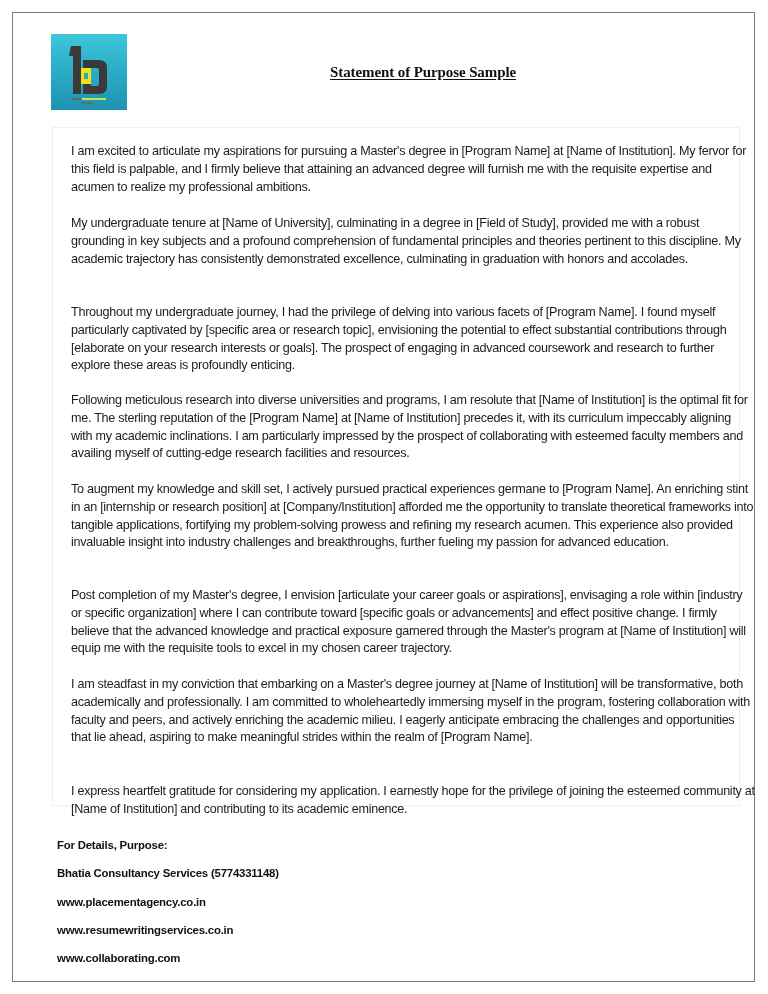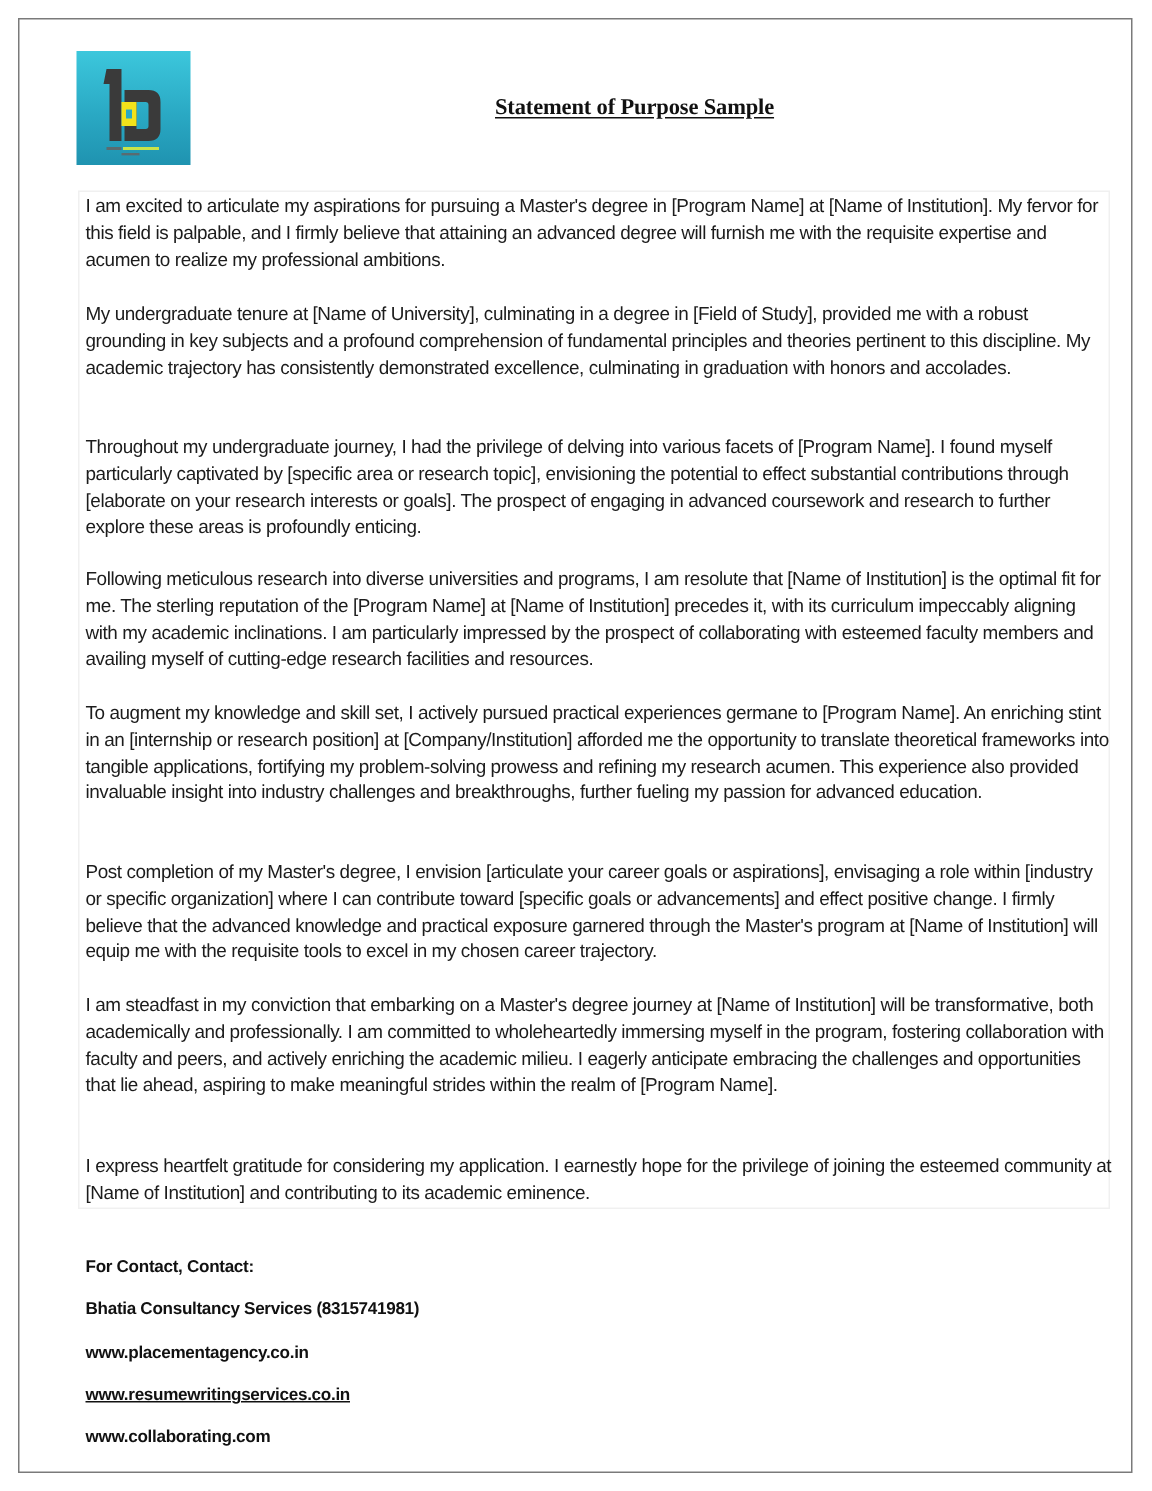--- a/index.html
+++ b/index.html
@@ -58,21 +58,21 @@
     }
     .para {
       position: absolute;
       left: 57px;
       width: 684px;
       font-family: "Liberation Sans Narrow", "Liberation Sans", sans-serif;
       font-size: 12.6px;
       line-height: 17.8px;
       letter-spacing: -0.28px;
       color: #1c1c1c;
-      margin: 0;
+      margin: 14px;
     }
     .contact {
       position: absolute;
       left: 57px;
       font-family: "Liberation Sans", sans-serif;
       font-weight: bold;
       font-size: 11.4px;
       letter-spacing: -0.2px;
       color: #111111;
       white-space: nowrap;
@@ -106,17 +106,17 @@
 
 <p class="para" style="top:129px;">I am excited to articulate my aspirations for pursuing a Master's degree in [Program Name] at [Name of Institution]. My fervor for this field is palpable, and I firmly believe that attaining an advanced degree will furnish me with the requisite expertise and acumen to realize my professional ambitions.</p>
 <p class="para" style="top:201px;">My undergraduate tenure at [Name of University], culminating in a degree in [Field of Study], provided me with a robust grounding in key subjects and a profound comprehension of fundamental principles and theories pertinent to this discipline. My academic trajectory has consistently demonstrated excellence, culminating in graduation with honors and accolades.</p>
 <p class="para" style="top:290px;">Throughout my undergraduate journey, I had the privilege of delving into various facets of [Program Name]. I found myself particularly captivated by [specific area or research topic], envisioning the potential to effect substantial contributions through [elaborate on your research interests or goals]. The prospect of engaging in advanced coursework and research to further explore these areas is profoundly enticing.</p>
 <p class="para" style="top:378px;">Following meticulous research into diverse universities and programs, I am resolute that [Name of Institution] is the optimal fit for me. The sterling reputation of the [Program Name] at [Name of Institution] precedes it, with its curriculum impeccably aligning with my academic inclinations. I am particularly impressed by the prospect of collaborating with esteemed faculty members and availing myself of cutting-edge research facilities and resources.</p>
 <p class="para" style="top:467px;">To augment my knowledge and skill set, I actively pursued practical experiences germane to [Program Name]. An enriching stint in an [internship or research position] at [Company/Institution] afforded me the opportunity to translate theoretical frameworks into tangible applications, fortifying my problem-solving prowess and refining my research acumen. This experience also provided invaluable insight into industry challenges and breakthroughs, further fueling my passion for advanced education.</p>
 <p class="para" style="top:573px;">Post completion of my Master's degree, I envision [articulate your career goals or aspirations], envisaging a role within [industry or specific organization] where I can contribute toward [specific goals or advancements] and effect positive change. I firmly believe that the advanced knowledge and practical exposure garnered through the Master's program at [Name of Institution] will equip me with the requisite tools to excel in my chosen career trajectory.</p>
 <p class="para" style="top:662px;">I am steadfast in my conviction that embarking on a Master's degree journey at [Name of Institution] will be transformative, both academically and professionally. I am committed to wholeheartedly immersing myself in the program, fostering collaboration with faculty and peers, and actively enriching the academic milieu. I eagerly anticipate embracing the challenges and opportunities that lie ahead, aspiring to make meaningful strides within the realm of [Program Name].</p>
 <p class="para" style="top:769px;">I express heartfelt gratitude for considering my application. I earnestly hope for the privilege of joining the esteemed community at [Name of Institution] and contributing to its academic eminence.</p>
 
-<div class="contact" style="top:839px;">For Contact, Contact:</div>
-<div class="contact" style="top:867px;">Bhatia Consultancy Services (8315741981)</div>
+<div class="contact" style="top:839px;">For Details, Purpose:</div>
+<div class="contact" style="top:867px;">Bhatia Consultancy Services (5774331148)</div>
 <a class="contact" style="top:896px;">www.placementagency.co.in</a>
-<a class="contact" style="top:924px;text-decoration:underline;">www.resumewritingservices.co.in</a>
+<a class="contact" style="top:924px;">www.resumewritingservices.co.in</a>
 <a class="contact" style="top:952px;">www.collaborating.com</a>
 
 </body></html>

